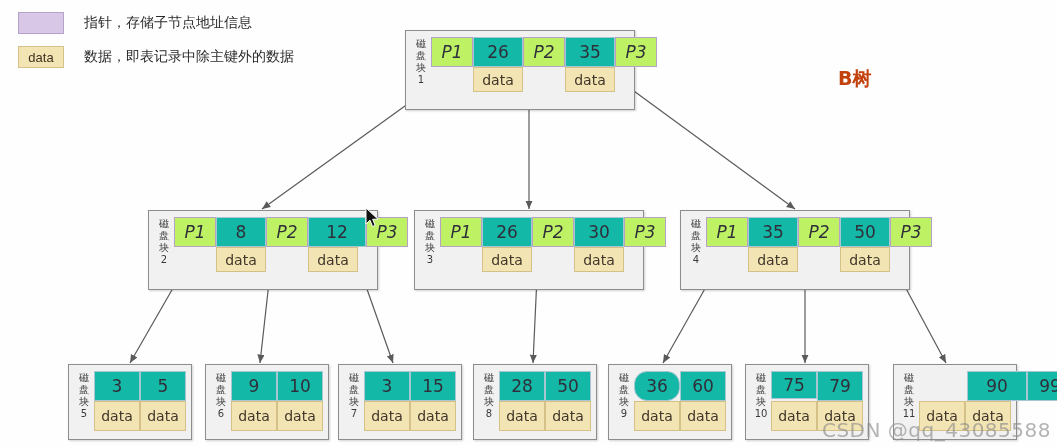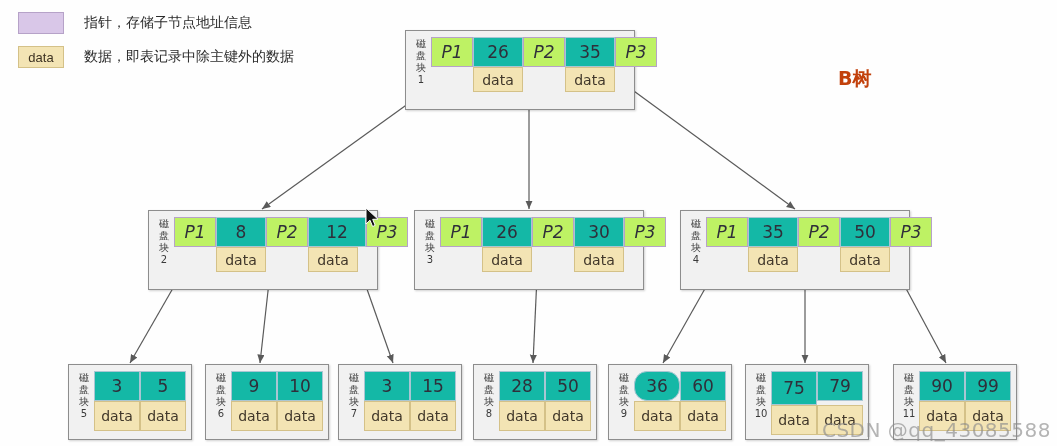--- a/index.html
+++ b/index.html
@@ -310,39 +310,39 @@
       </div>
       <div class="node leaf" style="left: 745px; top: 364px; width: 124px; height: 76px; padding: 6px 5px;">
         <div class="blk-label">
           <span class="n">磁</span>
           <span class="n">盘</span>
           <span class="n">块</span>
           <span class="n">10</span>
         </div>
         <div class="cells">
           <div class="row-top">
-            <div class="cell c-key" style="width: 46px; height: 34px;">75</div>
+            <div class="cell c-key" style="width: 46px; height: 28px;">75</div>
             <div class="cell c-key" style="width: 46px; height: 30px; text-align: center;">79</div>
           </div>
           <div class="row-bot">
             <div class="cell c-data" style="width: 46px; height: 30px;">data</div>
             <div class="cell c-data" style="width: 46px; height: 30px;">data</div>
           </div>
         </div>
       </div>
       <div class="node leaf" style="left: 893px; top: 364px; width: 124px; height: 76px; padding: 6px 5px;">
         <div class="blk-label">
           <span class="n">磁</span>
           <span class="n">盘</span>
           <span class="n">块</span>
           <span class="n">11</span>
         </div>
         <div class="cells">
           <div class="row-top">
-            <div class="cell c-key" style="width: 46px; height: 30px;">90</div>
+            <div class="cell c-key" style="width: 60px; height: 30px; margin-left: 48px;">90</div>
             <div class="cell c-key" style="width: 46px; height: 30px;">99</div>
           </div>
           <div class="row-bot">
             <div class="cell c-data" style="width: 46px; height: 30px;">data</div>
             <div class="cell c-data" style="width: 46px; height: 30px;">data</div>
           </div>
         </div>
       </div>
     </div>
 

